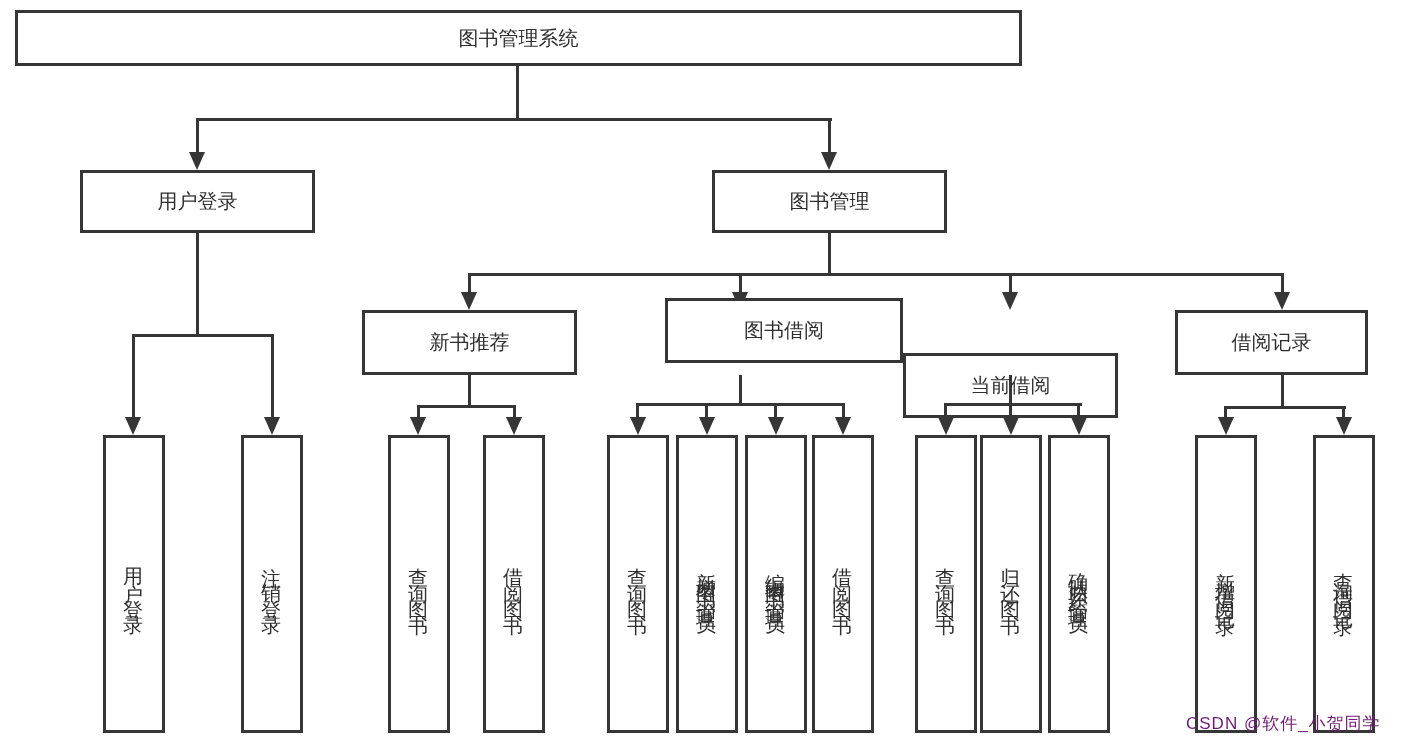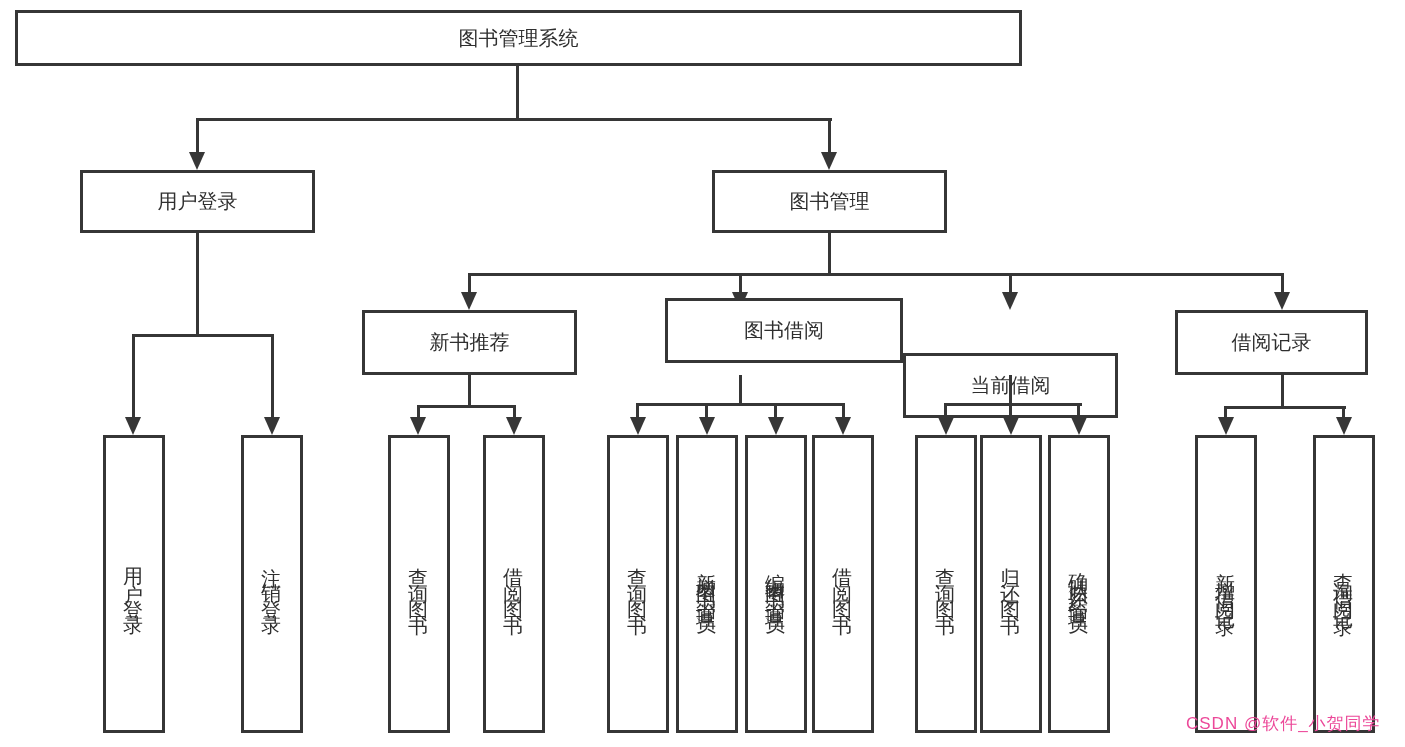--- a/index.html
+++ b/index.html
@@ -46,21 +46,21 @@
     position:absolute;
     width:0;height:0;
     border-left:8px solid transparent;
     border-right:8px solid transparent;
     border-top:18px solid #363636;
   }
   .watermark{
     position:absolute;
     left:1186px;top:712px;
     font-size:17px;
-    color:#ec4899;
+    color:#701a75;
     z-index:10;
     letter-spacing:1px;
     white-space:nowrap;
   }
 </style>
 </head>
 <body>
 
 <div id="canvas">
 

